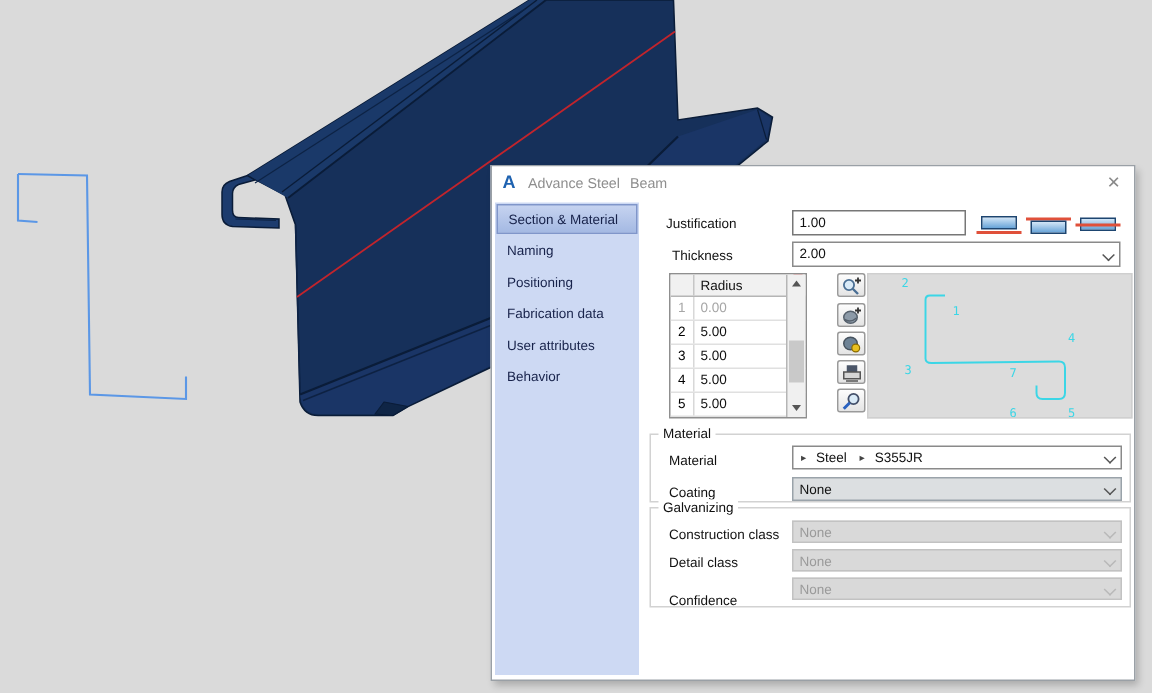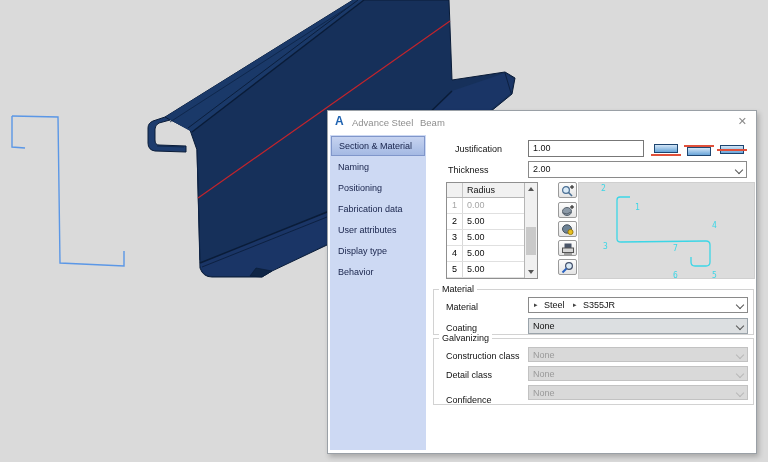--- a/index.html
+++ b/index.html
@@ -125,25 +125,24 @@
     <span class="title-doc">Beam</span>
     <span class="closex">✕</span>
   </div>
 
   <div class="sidebar">
     <div class="nav-item sel">Section &amp; Material</div>
     <div class="nav-item">Naming</div>
     <div class="nav-item">Positioning</div>
     <div class="nav-item">Fabrication data</div>
     <div class="nav-item">User attributes</div>
-    <div class="nav-item">Display type</div>
     <div class="nav-item">Behavior</div>
   </div>
 
-  <div class="lbl" style="left:127px;top:33px;">Justification</div>
+  <div class="lbl" style="left:116px;top:33px;">Justification</div>
   <div class="field" style="left:200px;top:29px;width:116px;height:17px;">1.00</div>
 
   <div class="jbtn" style="left:323px;">
     <div class="bar" style="top:3px;"></div>
     <div class="rline" style="top:13px;"></div>
   </div>
   <div class="jbtn" style="left:356px;">
     <div class="rline" style="top:4px;"></div>
     <div class="bar" style="top:6px;"></div>
   </div>

